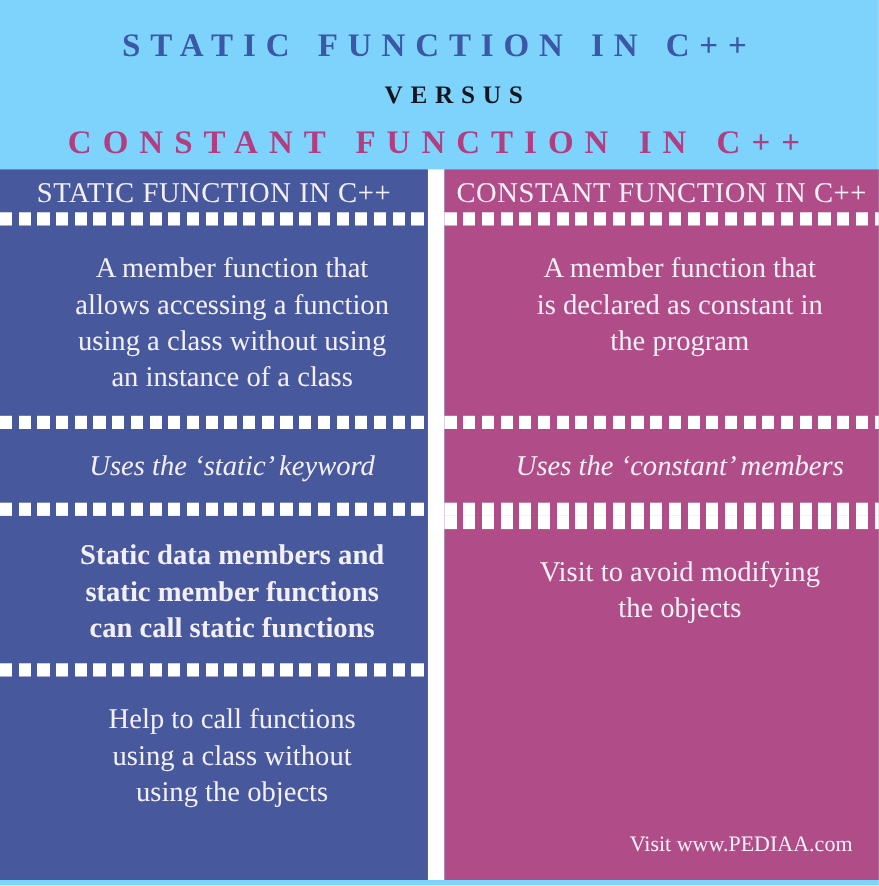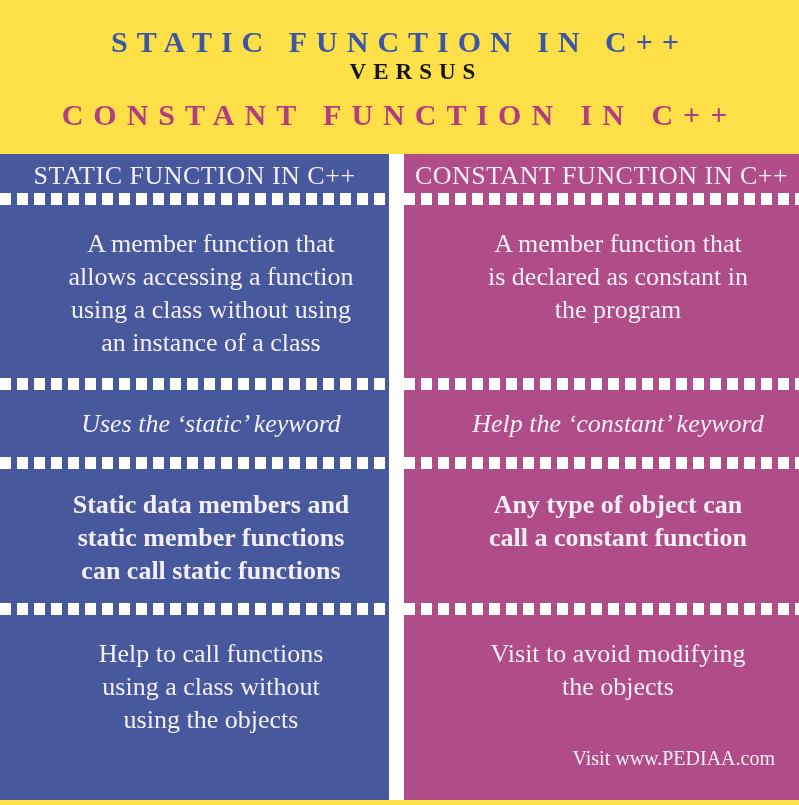--- a/index.html
+++ b/index.html
@@ -8,41 +8,41 @@
     background: #ffffff;
     width: 799px;
     height: 805px;
     overflow: hidden;
     font-family: "Liberation Serif", serif;
   }
   .page {
     position: relative;
     width: 799px;
     height: 805px;
-    background: #fde047;
+    background: #7dd3fc;
   }
 
   
   .title-block {
     position: absolute;
     top: 0;
     left: 0;
     width: 799px;
     text-align: center;
   }
   .title-static {
     margin-top: 25px;
     font-size: 30px;
     font-weight: bold;
     letter-spacing: 9px;
     color: #3b57a5;
     white-space: nowrap;
   }
   .title-versus {
-    margin-top: 0;
+    margin-top: 15px;
     font-size: 23px;
     font-weight: bold;
     letter-spacing: 7px;
     color: #15151f;
     padding-left: 33px;
   }
   .title-constant {
     margin-top: 13px;
     font-size: 30px;
     font-weight: bold;
@@ -104,21 +104,21 @@
     align-items: center;
     justify-content: center;
     white-space: nowrap;
     font-style: italic;
   }
   .row-callers { height: 134px; padding-top: 19px; font-weight: bold; }
   .row-purpose { height: 185px; padding-top: 22px; }
 
   .footer-link {
     position: absolute;
-    bottom: 32px;
+    bottom: 22px;
     right: 24px;
     font-size: 20px;
     line-height: 20px;
     color: #f2eff6;
     white-space: nowrap;
   }
 </style>
 </head>
 <body>
 
@@ -153,24 +153,22 @@
 
     <div class="col-gap"></div>
 
     <section class="column right">
       <div class="col-header">CONSTANT FUNCTION IN C++</div>
       <div class="dash"></div>
       <div class="row row-def">A member function that
 is declared as constant in
 the program</div>
       <div class="dash"></div>
-      <div class="row row-keyword">Help the ‘constant’ keyword</div>
+      <div class="row row-keyword">Uses the ‘constant’ members</div>
       <div class="dash"></div>
-      <div class="row row-callers">Any type of object can
-call a constant function</div>
       <div class="dash"></div>
       <div class="row row-purpose">Visit to avoid modifying
 the objects</div>
       <div class="footer-link">Visit www.PEDIAA.com</div>
     </section>
 
   </div>
 
 </div>
 

